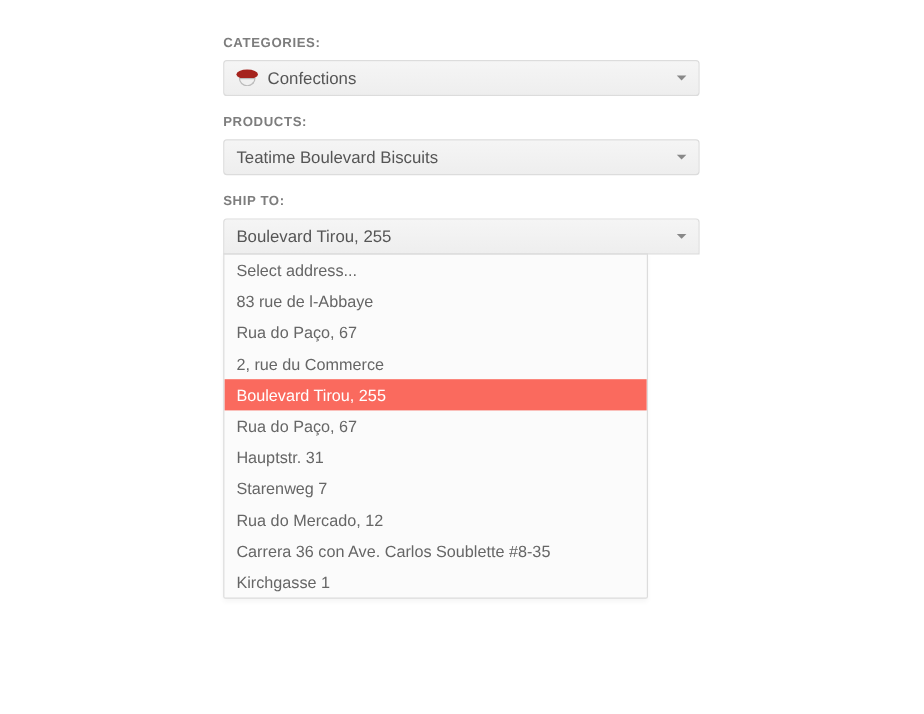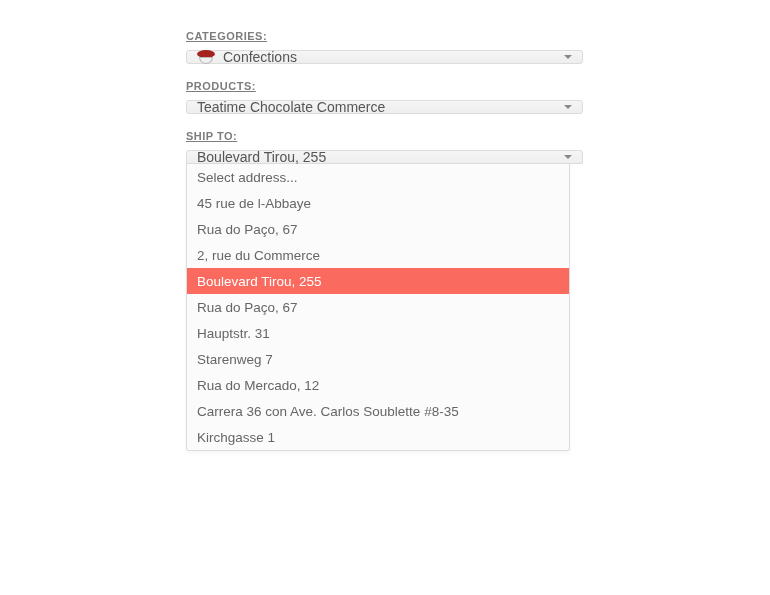--- a/index.html
+++ b/index.html
@@ -11,25 +11,24 @@
     padding: 30px 0 0 186px;
   }
   .group { margin-bottom: 16px; }
   .label {
     font-size: 11px;
     font-weight: 700;
     letter-spacing: 0.5px;
     color: #7d7d7d;
     margin-bottom: 8px;
     text-transform: uppercase;
-    text-decoration: underline;
   }
   .dropdown {
     width: 397px;
-    height: 14px;
+    height: 30px;
     background: linear-gradient(to bottom, #f5f5f5, #eeeeee);
     border: 1px solid #dcdcdc;
     border-radius: 3px;
     display: flex;
     align-items: center;
     padding: 0 10px;
     position: relative;
     cursor: pointer;
     color: #555;
     font-size: 14px;
@@ -58,21 +57,21 @@
     border-radius: 0 0 8px 8px;
   }
   .icon-confections .top {
     position: absolute;
     top: 0; left: 0;
     width: 18px; height: 8px;
     background: #a5231d;
     border-radius: 9px / 4px;
   }
   .dropdown-list {
-    width: 384px;
+    width: 354px;
     background: #fbfbfb;
     border: 1px solid #dcdcdc;
     border-top: 1px solid #dcdcdc;
     border-radius: 0 0 2px 2px;
     overflow: hidden;
     box-shadow: 0 2px 4px rgba(0,0,0,0.04);
   }
   .dropdown-item {
     height: 26px;
     display: flex;
@@ -103,34 +102,34 @@
       <span class="bowl"></span>
     </span>
     <span class="text">Confections</span>
     <span class="caret"></span>
   </div>
 </div>
 
 <div class="group">
   <div class="label">PRODUCTS:</div>
   <div class="dropdown">
-    <span class="text">Teatime Chocolate Commerce</span>
+    <span class="text">Teatime Boulevard Biscuits</span>
     <span class="caret"></span>
   </div>
 </div>
 
 <div class="group shipto-wrapper">
   <div class="label">SHIP TO:</div>
   <div class="dropdown">
     <span class="text">Boulevard Tirou, 255</span>
     <span class="caret"></span>
   </div>
   <div class="dropdown-list" id="shipto-list">
       <div class="dropdown-item">Select address...</div>
-      <div class="dropdown-item">45 rue de l-Abbaye</div>
+      <div class="dropdown-item">83 rue de l-Abbaye</div>
       <div class="dropdown-item">Rua do Paço, 67</div>
       <div class="dropdown-item">2, rue du Commerce</div>
       <div class="dropdown-item selected">Boulevard Tirou, 255</div>
       <div class="dropdown-item">Rua do Paço, 67</div>
       <div class="dropdown-item">Hauptstr. 31</div>
       <div class="dropdown-item">Starenweg 7</div>
       <div class="dropdown-item">Rua do Mercado, 12</div>
       <div class="dropdown-item">Carrera 36 con Ave. Carlos Soublette #8-35</div>
       <div class="dropdown-item">Kirchgasse 1</div>
     </div>

